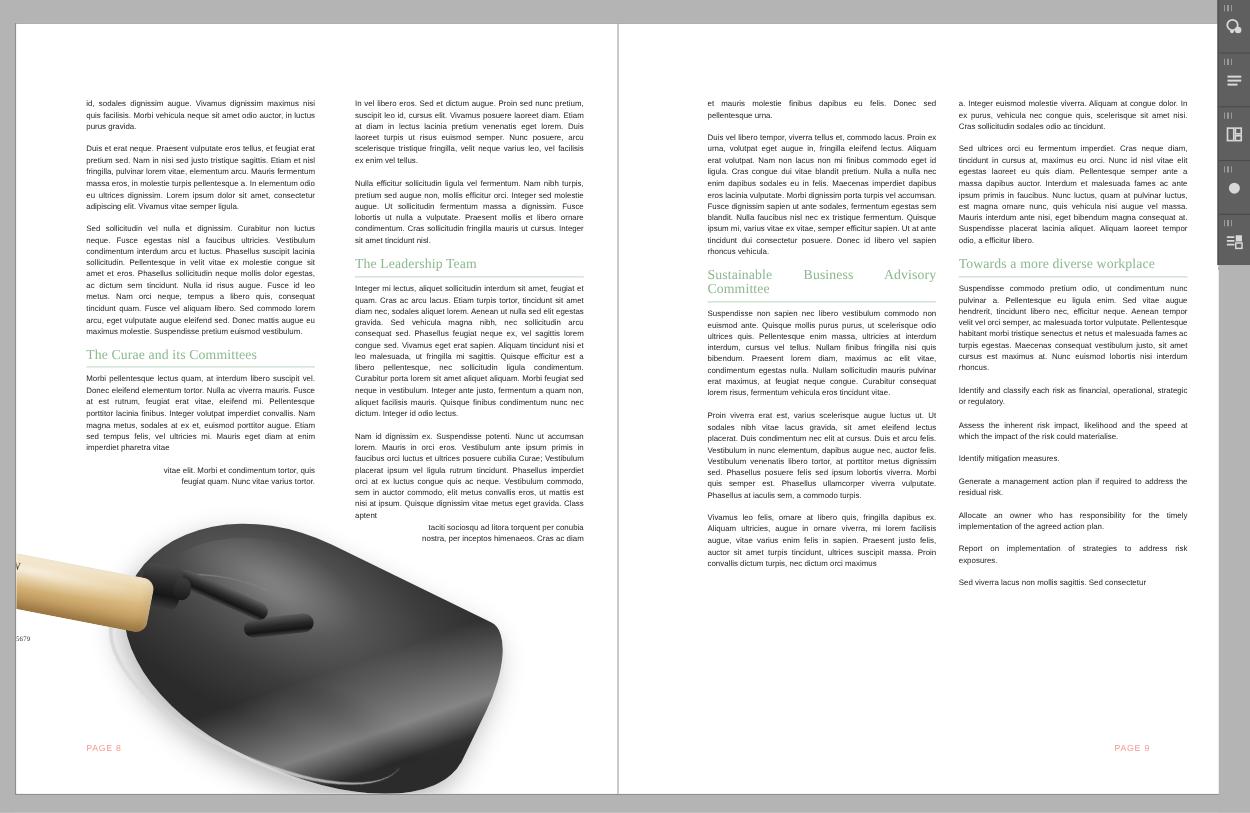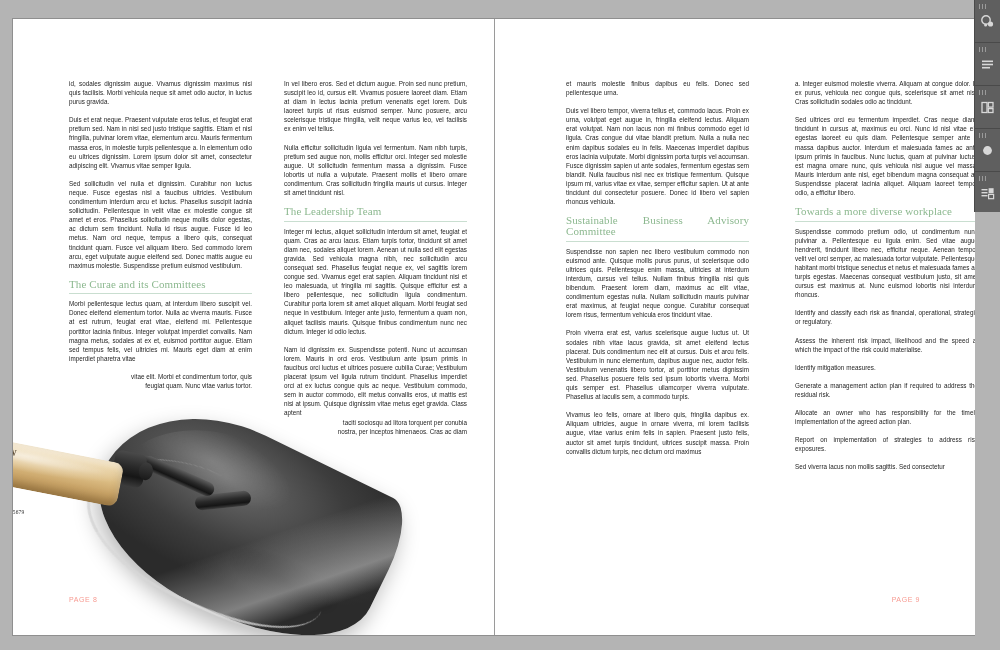--- a/index.html
+++ b/index.html
@@ -66,21 +66,21 @@
     letter-spacing: 0.02px;
   }
   .col p {
     margin: 0 0 9px 0;
   }
   .col p:last-child { margin-bottom: 0; }
 
   .col-1 { left: 56px; }
   .col-2 { left: 271px; }
   .col-3 { left: 41px; margin-left: 30px;  }  
-  .col-4 { left: 272px; margin-left: 28px; }  
+  .col-4 { left: 272px; }  
 
   
   .heading {
     color: #8cb88f;
     font-family: "Liberation Serif", serif;
     font-size: 11px;
     line-height: 11px;
     margin: 2px 0 5px 0;
     padding-bottom: 3.5px;
     border-bottom: 1px solid #c9ded0;

